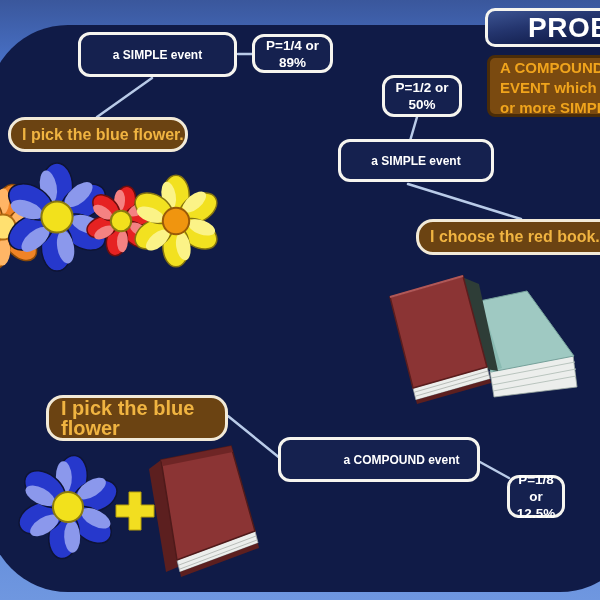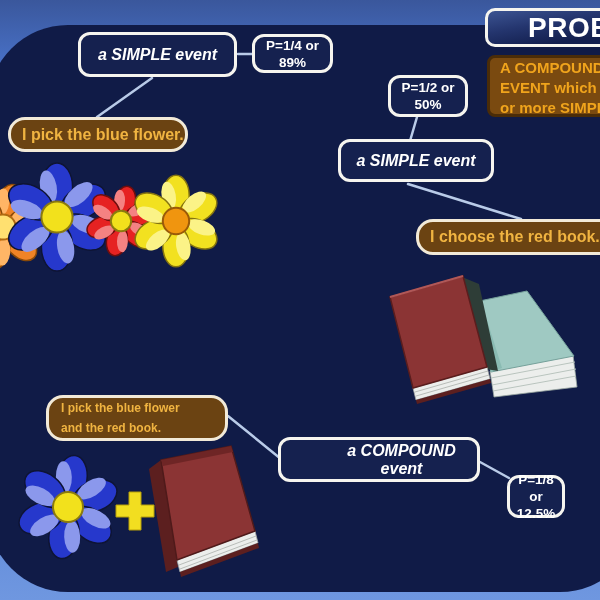--- a/index.html
+++ b/index.html
@@ -12,28 +12,28 @@
     position:absolute;left:-12px;top:25px;width:652px;height:567px;
     background:var(--panel);border-radius:80px;
   }
   #canvas{position:absolute;left:0;top:0;width:600px;height:600px;pointer-events:none;}
   .box{position:absolute;box-sizing:border-box;display:flex;align-items:center;justify-content:center;
        text-align:center;font-weight:bold;color:#fff;}
   .navybox{background:var(--box-fill);border:3px solid var(--box-border);border-radius:12px;}
   .brownbox{background:var(--brown-fill);border:3px solid var(--brown-border);border-radius:17px;
             color:var(--gold);justify-content:flex-start;text-align:left;}
   .plabel{font-size:13.5px;line-height:17px;}
-  .elabel{font-size:16px;font-style:italic;}
+  .elabel{font-size:12px;}
   #box-simple1{left:78px;top:32px;width:159px;height:45px;}
   #box-p14{left:252px;top:34px;width:81px;height:39px;}
   #box-pick-flower{left:8px;top:117px;width:180px;height:35px;font-size:16px;padding-left:11px;}
-  #box-p12{left:382px;top:75px;width:80px;height:42px;margin-left:6px;}
+  #box-p12{left:382px;top:75px;width:80px;height:42px;}
   #box-simple2{left:338px;top:139px;width:156px;height:43px;}
   #box-choose-book{left:416px;top:219px;width:200px;height:36px;font-size:16px;padding-left:11px;}
-  #box-pick-both{left:46px;top:395px;width:182px;height:46px;font-size:12px;line-height:20px;padding-left:12px;}
+  #box-pick-both{left:46px;top:395px;width:182px;height:46px;font-size:20px;line-height:20px;padding-left:12px;}
   #box-compound{left:278px;top:437px;width:202px;height:45px;padding-left:45px;}
   #box-p18{left:507px;top:475px;width:58px;height:43px;}
   #box-title{
     left:485px;top:8px;width:150px;height:39px;border-radius:10px;
     border:3px solid var(--box-border);
     background:linear-gradient(170deg,#3c5492 0%,#24356e 38%,#131f4e 75%);
     justify-content:flex-start;padding-left:40px;font-size:28px;letter-spacing:0.5px;overflow:hidden;
   }
   #box-definition{
     left:487px;top:55px;width:190px;height:62px;border-radius:8px;
@@ -184,21 +184,20 @@
   <span>P=1/2 or</span>
   <span>50%</span>
 </div>
 
 <div class="box navybox elabel" id="box-simple2">a SIMPLE event</div>
 
 <div class="box brownbox" id="box-choose-book">I choose the red book.</div>
 
 <div class="box brownbox twoline" id="box-pick-both" style="align-items:flex-start;">
   <span>I pick the blue flower</span>
-  <span>and the red book.</span>
 </div>
 
 <div class="box navybox elabel" id="box-compound">a COMPOUND event</div>
 
 <div class="box navybox plabel twoline" id="box-p18">
   <span>P=1/8 or</span>
   <span>12.5%</span>
 </div>
 
 <div class="box" id="box-title">PROBABILITY</div>

